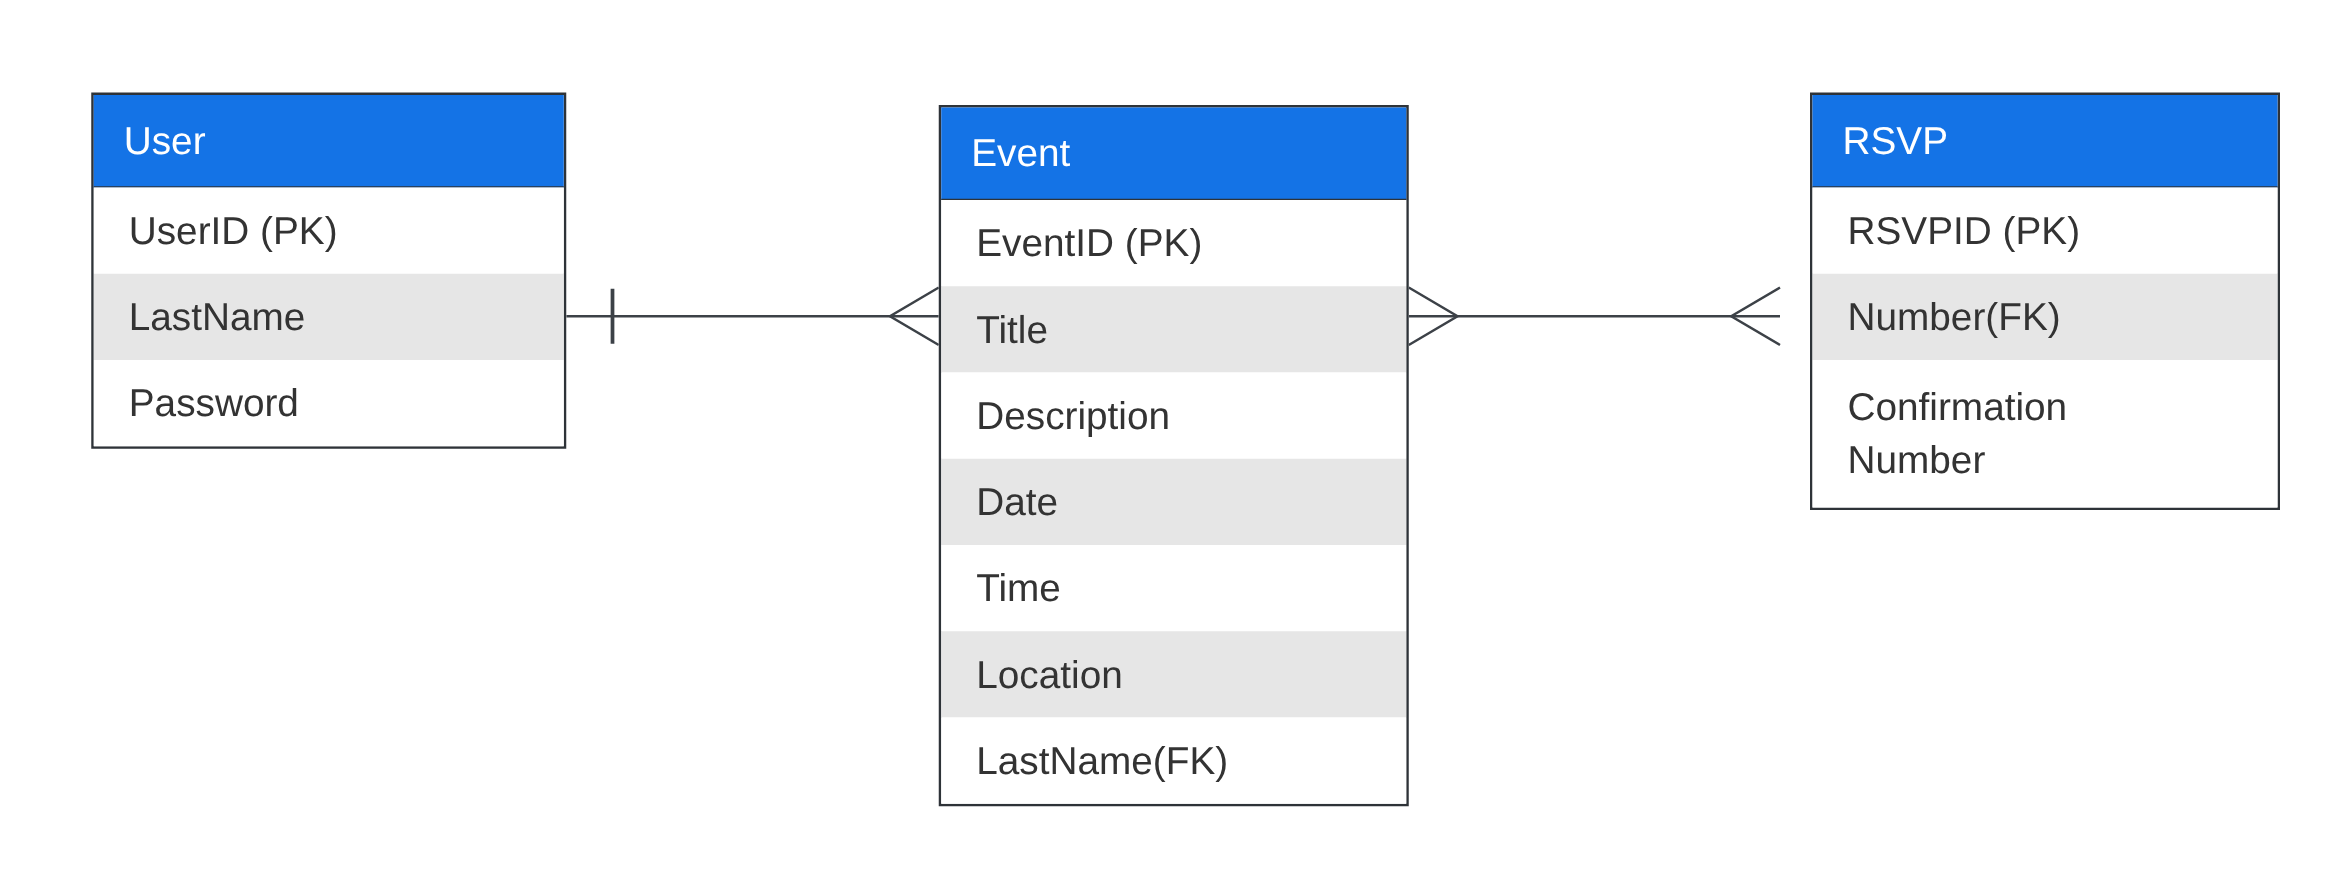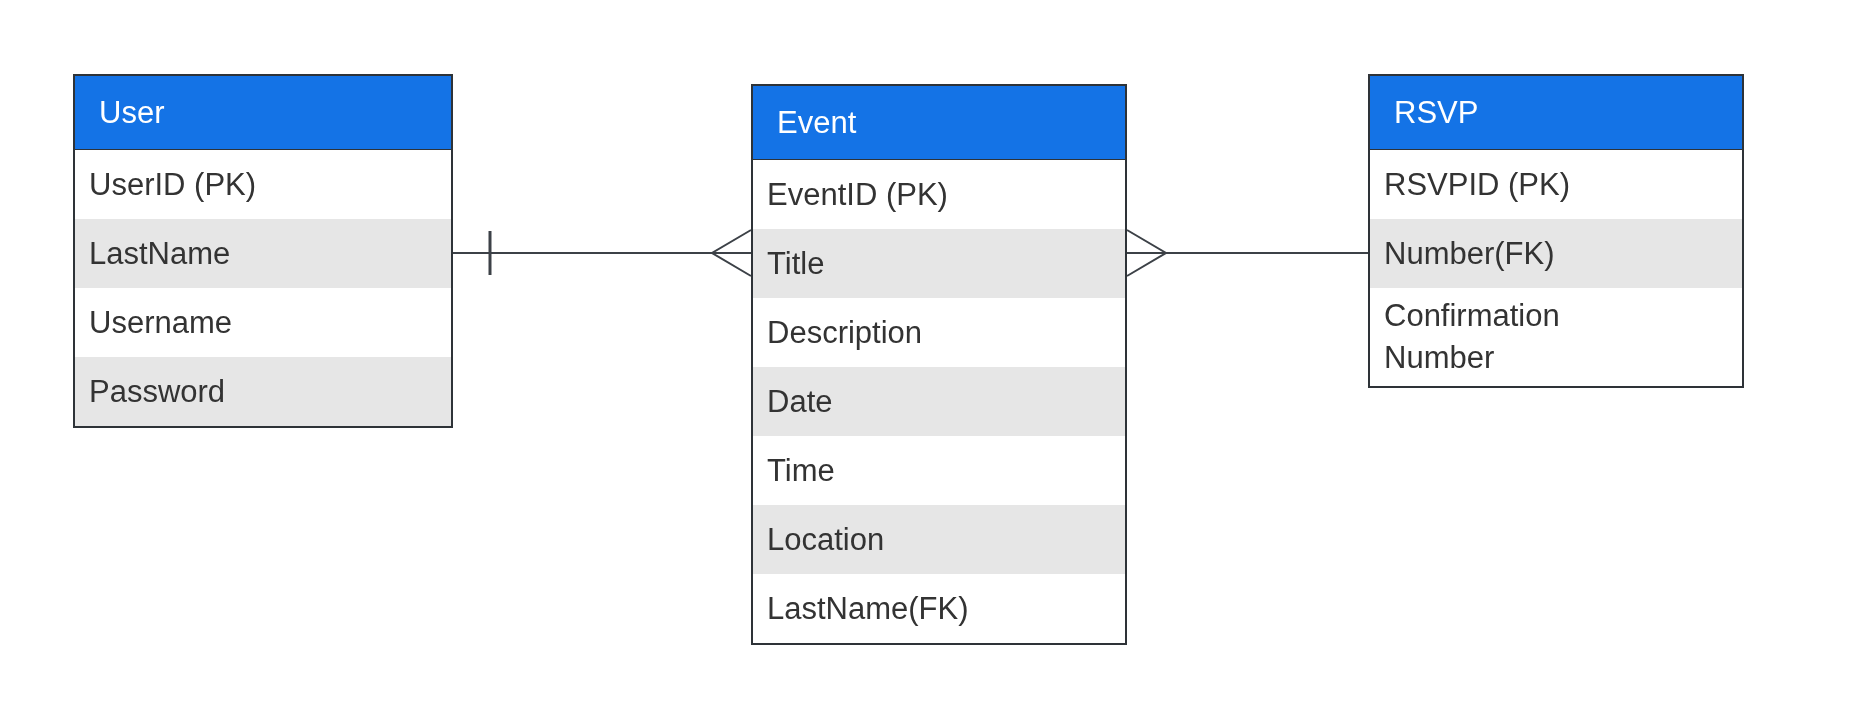--- a/index.html
+++ b/index.html
@@ -13,29 +13,29 @@
   .etable{
     position:absolute;background:#ffffff;border:2px solid #2e3338;
     box-sizing:border-box;
   }
   .thead{
     height:74px;background:#1473e6;color:#ffffff;display:flex;align-items:center;
     padding-left:24px;font-size:31px;box-sizing:border-box;
     border-bottom:1px solid #2e3338;
   }
   .rows .r{
-    height:69px;display:flex;align-items:center;padding-left:14px;
+    height:69px;display:flex;align-items:center;padding-left:28px;
     font-size:31px;color:#333333;background:#ffffff;white-space:pre-line;
     line-height:42px;box-sizing:border-box;
   }
   .rows .r:nth-child(even){background:#e6e6e6;}
-  .rows .r.tall{height:98px;}
+  .rows .r.tall{height:118px;}
   #t-user{left:73px;top:74px;width:380px;}
   #t-event{left:751px;top:84px;width:376px;}
-  #t-rsvp{left:1368px;top:74px;width:376px;}
+  #t-rsvp{left:1448px;top:74px;width:376px;}
 </style>
 </head>
 <body>
 
 <div id="canvas">
 
   <svg id="connector-layer" viewBox="0 0 1875 709" xmlns="http://www.w3.org/2000/svg">
     <g>
       <line class="conn" x1="453" y1="253" x2="751" y2="253"></line>
       <line class="conn-tick" x1="490" y1="231" x2="490" y2="275"></line>
@@ -46,21 +46,20 @@
       <polyline class="conn" points="1127,230 1166,253 1127,276"></polyline>
       <polyline class="conn" points="1424,230 1385,253 1424,276"></polyline>
     </g>
   </svg>
 
   <div class="etable" id="t-user">
     <div class="thead">User</div>
     <div class="rows">
       <div class="r">UserID (PK)</div>
       <div class="r">LastName</div>
-      <div class="r">Username</div>
       <div class="r">Password</div>
     </div>
   </div>
 
   <div class="etable" id="t-event">
     <div class="thead">Event</div>
     <div class="rows">
       <div class="r">EventID (PK)</div>
       <div class="r">Title</div>
       <div class="r">Description</div>

